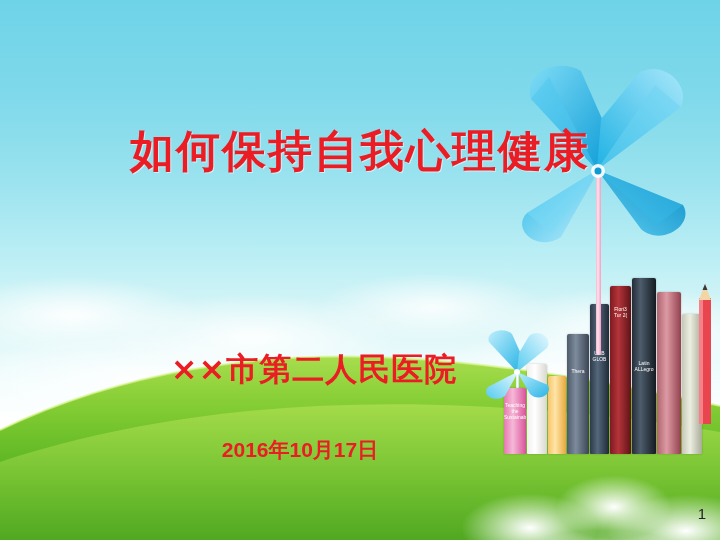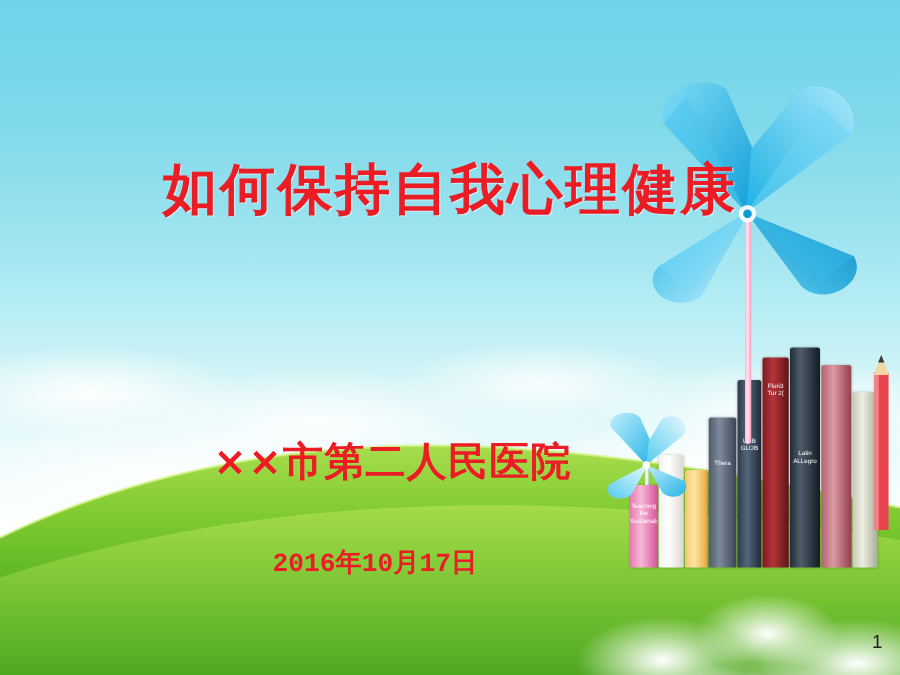--- a/index.html
+++ b/index.html
@@ -167,21 +167,21 @@
     color: #ec1c24;
     padding-right: 92px;
     box-sizing: border-box;
   }
   .datetext {
     position: absolute;
     left: 0;
     top: 436px;
     width: 720px;
     text-align: center;
-    font-family: Liberation Mono, monospace;
+    font-family: Liberation Sans, sans-serif;
     font-size: 21px;
     font-weight: bold;
     color: #ec1c24;
     padding-right: 120px;
     box-sizing: border-box;
   }
   .page-number {
     position: absolute;
     right: 14px;
     bottom: 18px;

